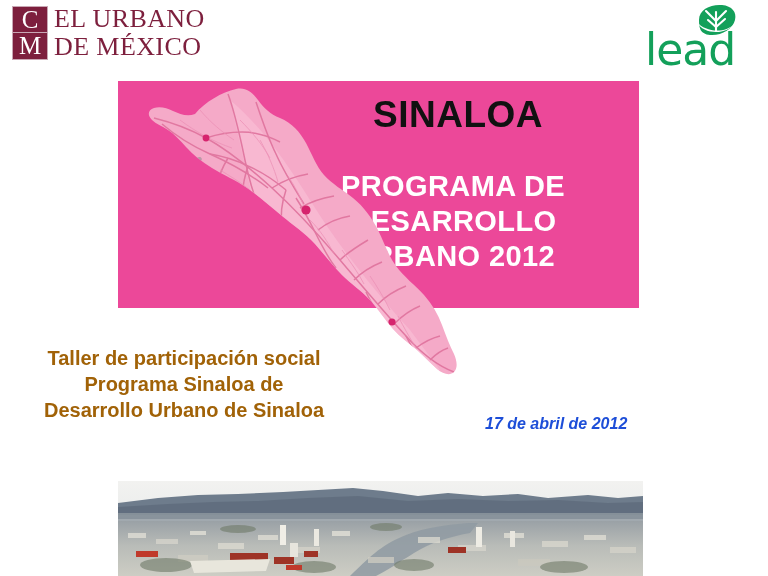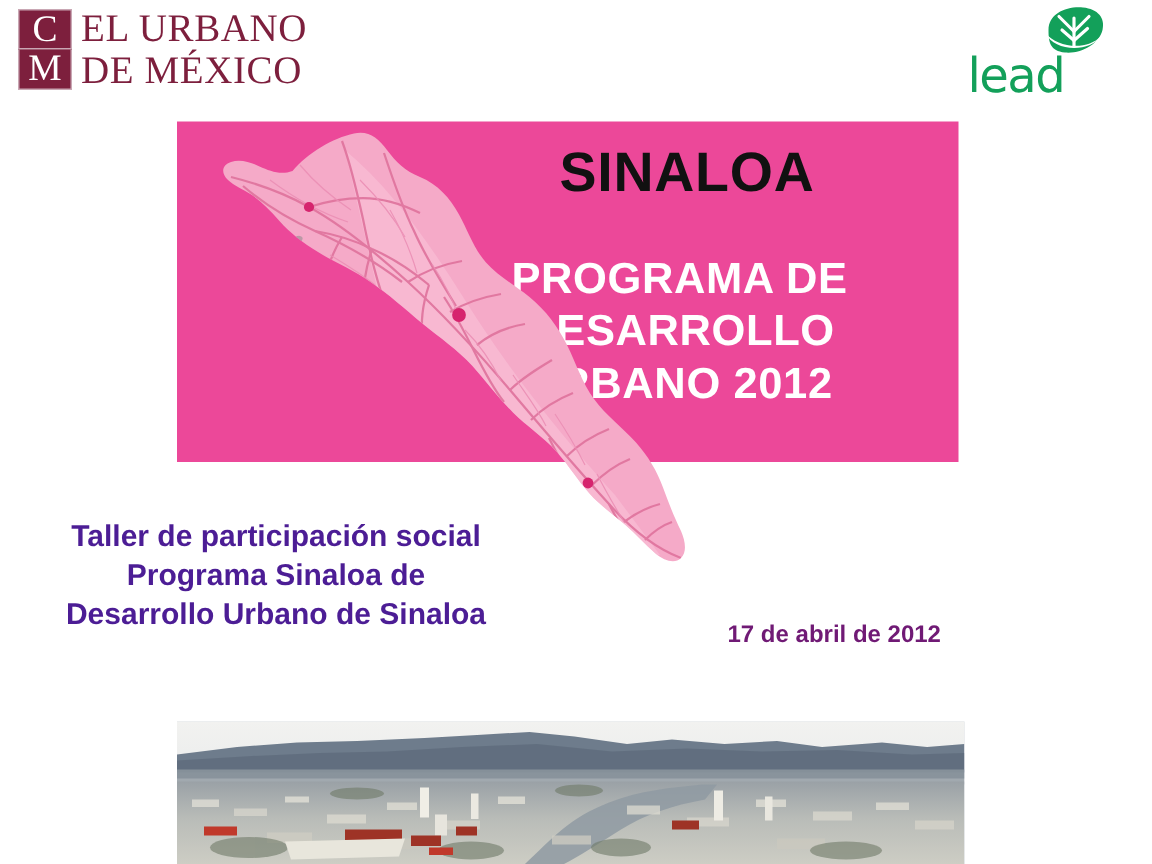--- a/index.html
+++ b/index.html
@@ -68,21 +68,21 @@
     left: 46px;
     top: 0px;
     width: 46px;
     height: 34px;
   }
   #lead-word {
     position: absolute;
     left: 0px;
     top: 24px;
     font-family: "DejaVu Sans", sans-serif;
-    font-size: 32px;
+    font-size: 44px;
     line-height: 44px;
     color: #13a05a;
     letter-spacing: -1px;
   }
 
   
   #banner {
     position: absolute;
     left: 118px;
     top: 81px;
@@ -132,34 +132,35 @@
   #title-block {
     position: absolute;
     left: 14px;
     top: 345px;
     width: 340px;
     text-align: center;
     font-family: "Liberation Sans", sans-serif;
     font-weight: bold;
     font-size: 20px;
     line-height: 26px;
-    color: #4c1d95;
+    color: #a16207;
   }
   #title-block div { white-space: nowrap; }
 
   
   #event-date {
     position: absolute;
     left: 485px;
     top: 414px;
     font-family: "Liberation Sans", sans-serif;
     font-weight: bold;
     font-size: 16px;
     line-height: 20px;
-    color: #701a75;
+    color: #1d4ed8;
+    font-style: italic;
   }
 
   
   #city-photo {
     position: absolute;
     left: 118px;
     top: 481px;
     width: 525px;
     height: 95px;
     overflow: hidden;

